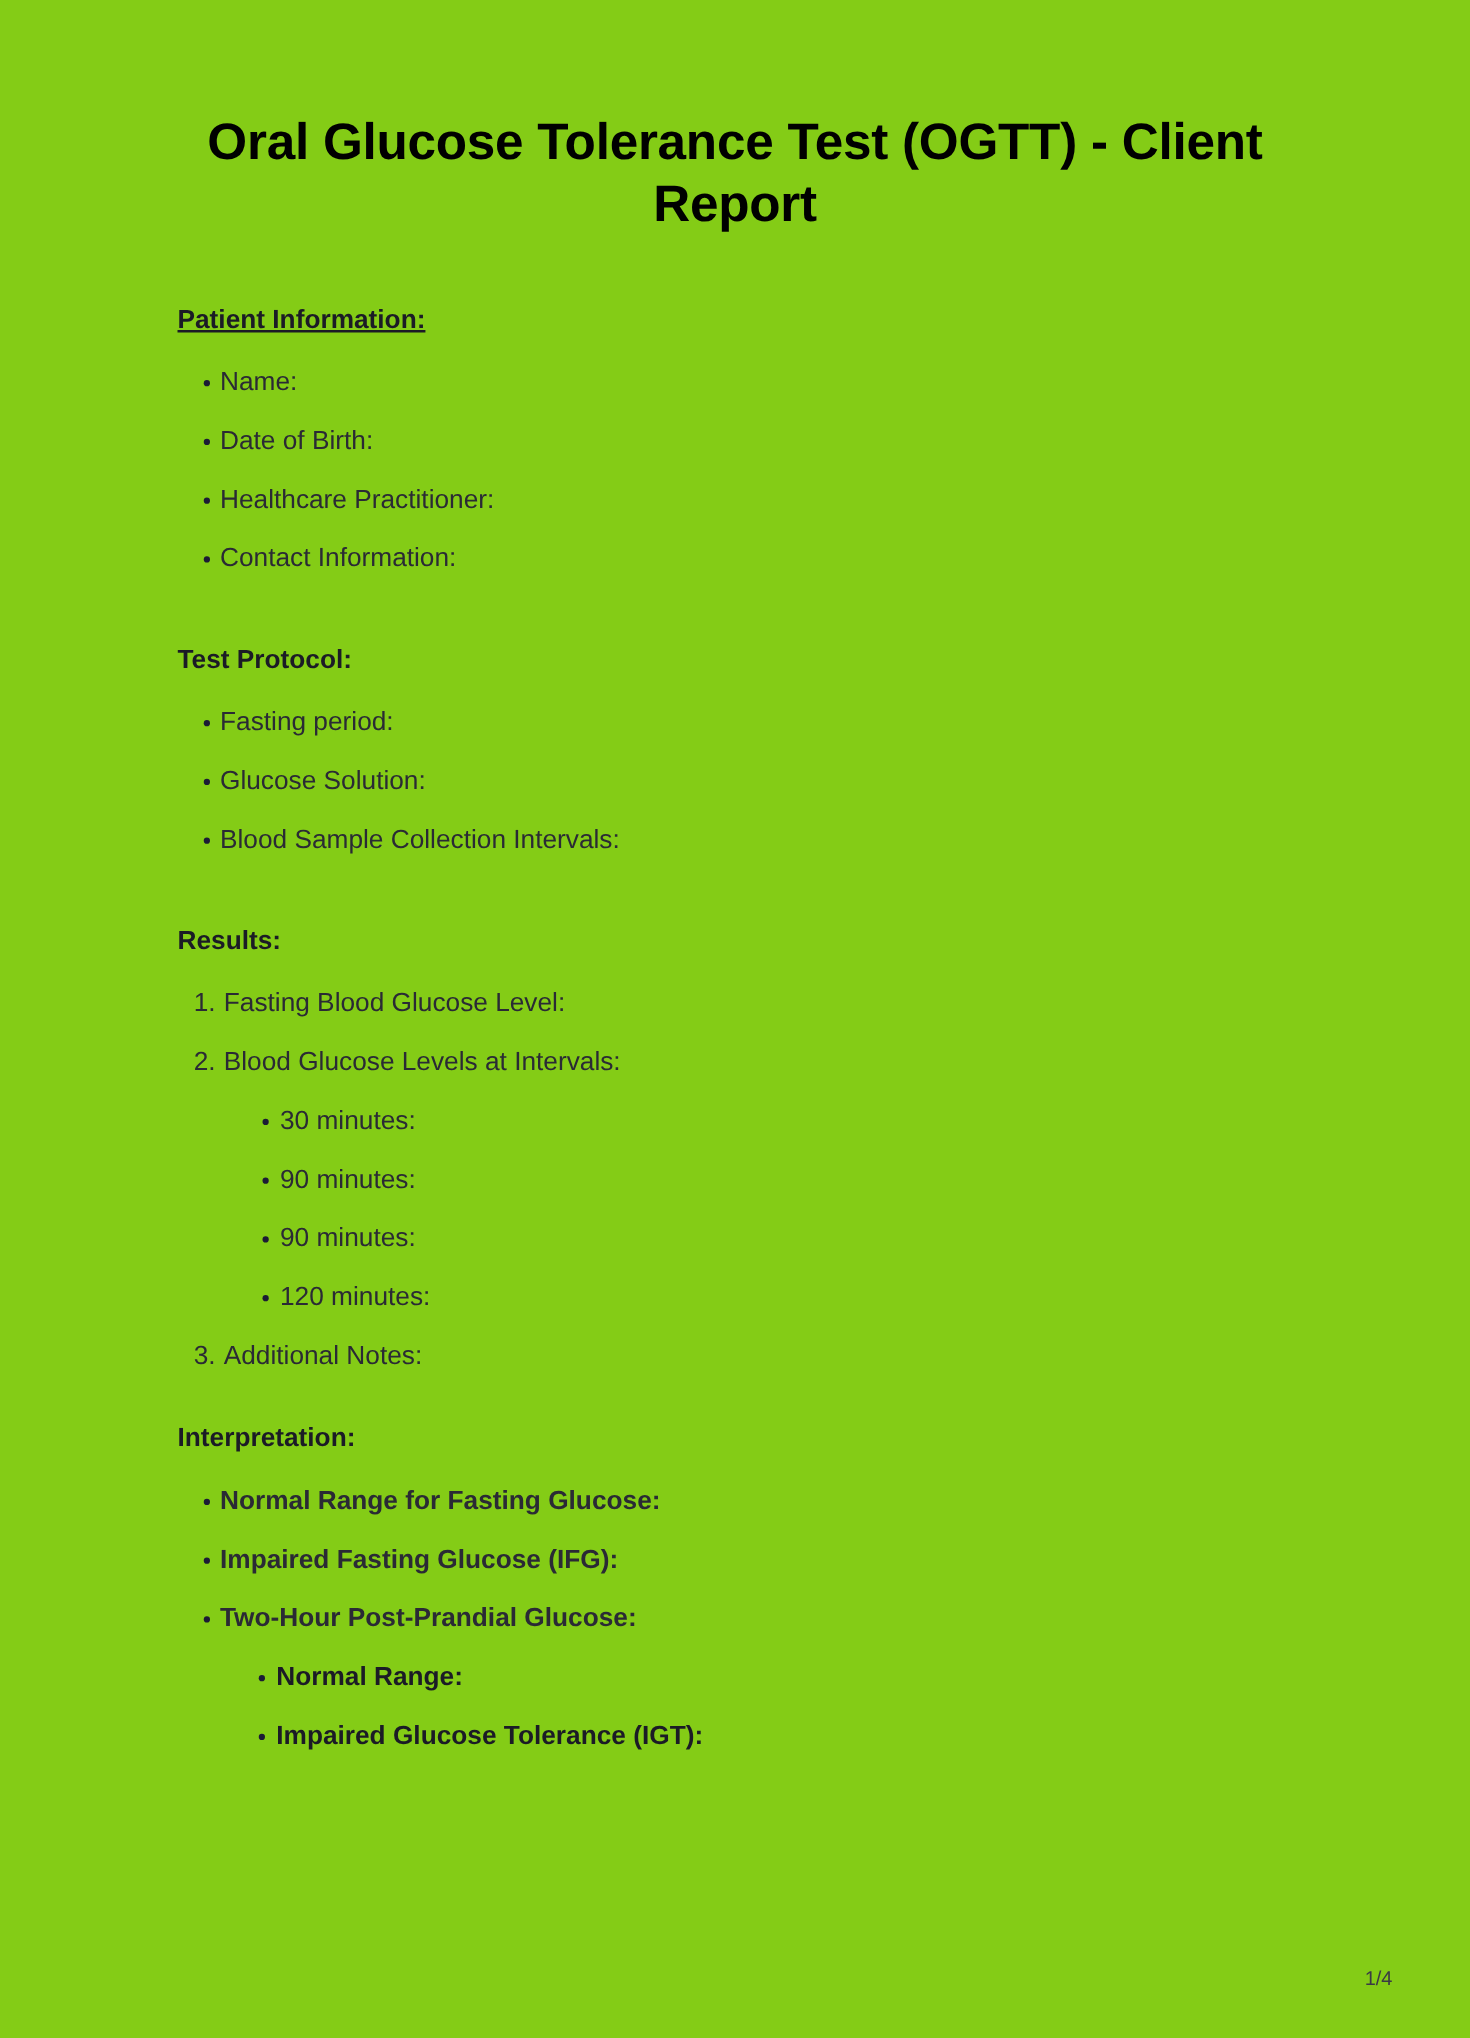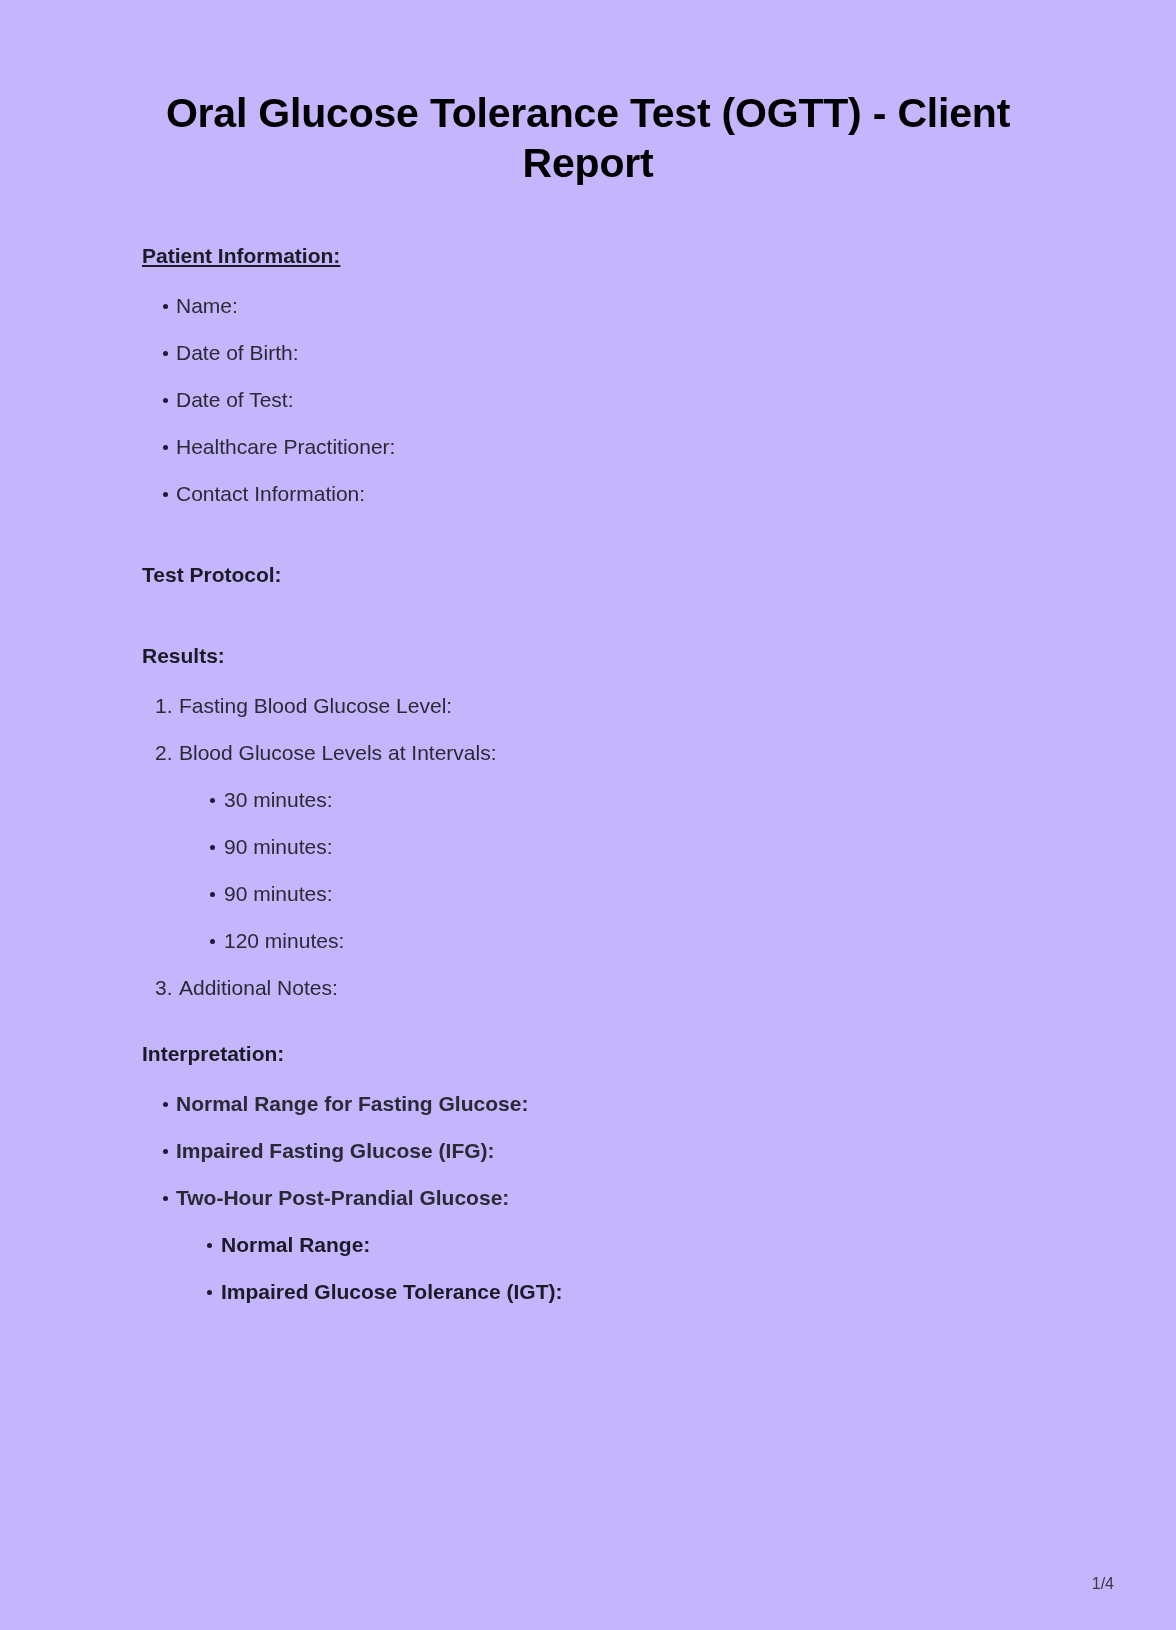--- a/index.html
+++ b/index.html
@@ -10,21 +10,21 @@
   body {
     font-family: "Liberation Sans", sans-serif;
     color: #1b1b26;
     -webkit-font-smoothing: antialiased;
   }
   .page {
     position: relative;
     width: 1176px;
     height: 1630px;
     margin: 0 auto;
-    background: #c4b5fd;
+    background: #84cc16;
     box-sizing: border-box;
     overflow: hidden;
   }
   .content {
     padding: 0 142px;
   }
   .doc-title {
     margin: 0;
     padding-top: 88px;
     font-size: 41px;
@@ -137,26 +137,30 @@
 
 <div class="page">
   <div class="content">
 
     <h1 class="doc-title">Oral Glucose Tolerance Test (OGTT) - Client Report</h1>
 
     <div class="section-heading sec-patient">Patient Information:</div>
     <ul class="bullets">
       <li>Name:</li>
       <li>Date of Birth:</li>
-      <li>Date of Test:</li>
       <li>Healthcare Practitioner:</li>
       <li>Contact Information:</li>
     </ul>
 
     <div class="section-heading sec-protocol">Test Protocol:</div>
+    <ul class="bullets">
+      <li>Fasting period:</li>
+      <li>Glucose Solution:</li>
+      <li>Blood Sample Collection Intervals:</li>
+    </ul>
 
     <div class="section-heading sec-results">Results:</div>
     <ol class="numbers">
       <li>Fasting Blood Glucose Level:</li>
       <li>
         <span>Blood Glucose Levels at Intervals:</span>
         <ul class="subbullets">
           <li>30 minutes:</li>
           <li>90 minutes:</li>
           <li>90 minutes:</li>

